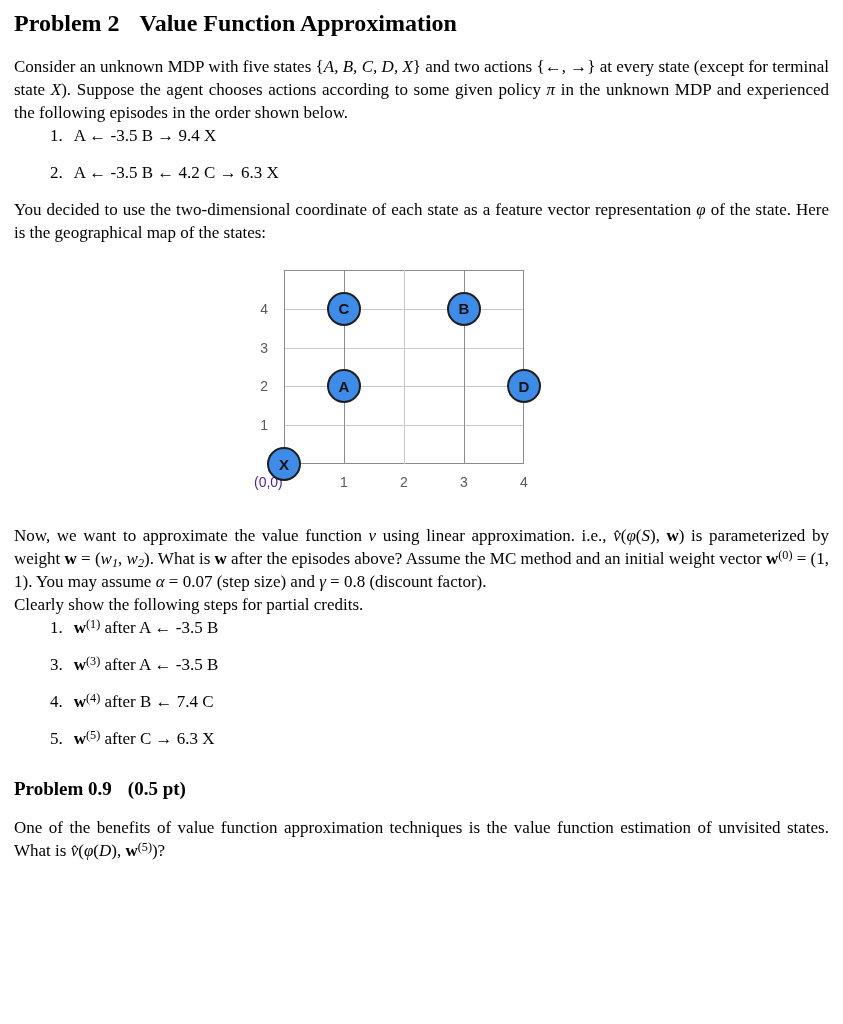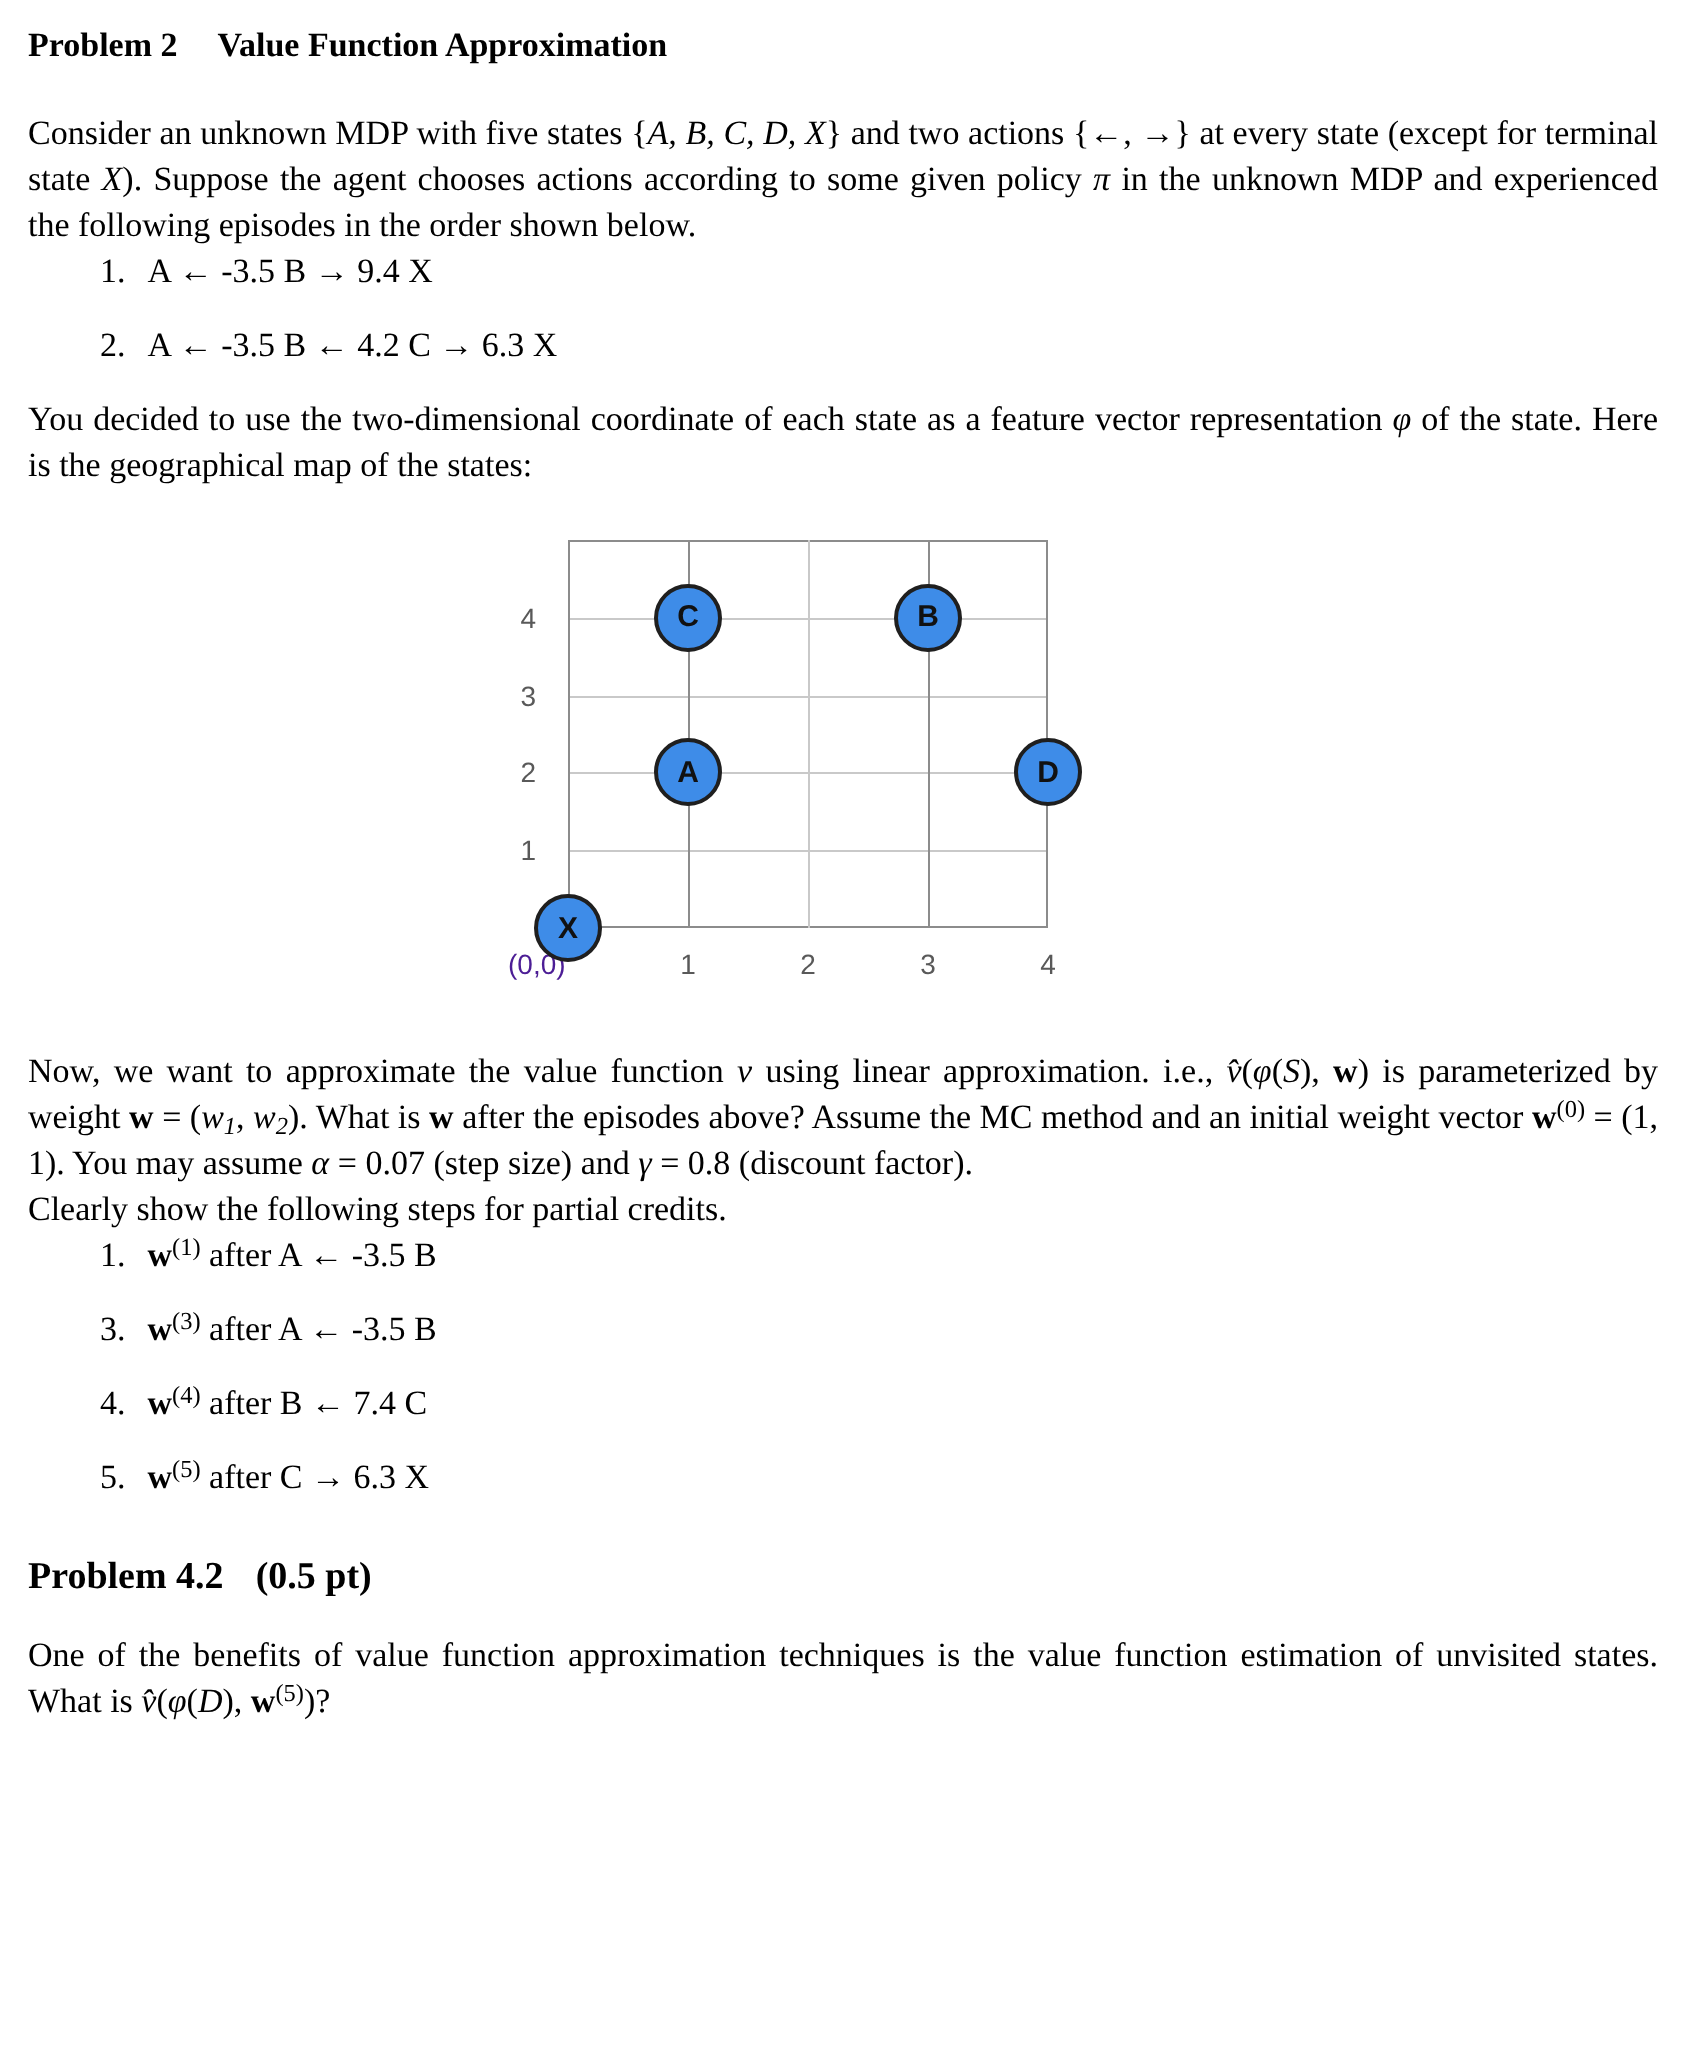--- a/index.html
+++ b/index.html
@@ -11,21 +11,21 @@
     color: #000000;
     font-family: "Liberation Serif", "DejaVu Serif", serif;
     font-size: 17px; line-height: 23px;
     overflow: hidden;
   }
   .it  { font-style: italic; }
   .bf  { font-weight: bold; }
   .sup { font-size: 72%; vertical-align: 0.45em; line-height: 0; }
   .sub { font-size: 72%; vertical-align: -0.25em; line-height: 0; font-style: italic; }
 
-  h1 { font-size: 17px; line-height: 30px; font-weight: bold; margin: 0; }
+  h1 { font-size: 24px; line-height: 30px; font-weight: bold; margin: 0; }
   h1 .title-text { margin-left: 20px; }
 
   h2 { font-size: 19px; line-height: 26px; font-weight: bold; margin: 0; }
   h2 .pts { margin-left: 16px; }
   .h21 { margin-top: 55px; }
   .h22 { margin-top: 26px; }
 
   p { margin: 0; max-width: 818px; text-align: justify; }
   .p-intro   { margin-top: 17px; }
   .p-feature { margin-top: 1px; }
@@ -128,17 +128,17 @@
   <p class="p-body21"><span>Now, we want to approximate the value function </span><span class="it">v</span><span> using linear approximation. i.e., </span><span class="it">v̂</span><span>(</span><span class="it">φ</span><span>(</span><span class="it">S</span><span>), </span><span class="bf">w</span><span>) is parameterized by weight </span><span class="bf">w</span><span> = (</span><span class="it">w</span><span class="sub">1</span><span>, </span><span class="it">w</span><span class="sub">2</span><span>). What is </span><span class="bf">w</span><span> after the episodes above? Assume the MC method and an initial weight vector </span><span class="bf">w</span><span class="sup">(0)</span><span> = (1, 1). You may assume </span><span class="it">α</span><span> = 0.07 (step size) and </span><span class="it">γ</span><span> = 0.8 (discount factor).</span></p>
   <p class="p-clearly">Clearly show the following steps for partial credits.</p>
 
   <ol class="plain steps">
     <li><span class="num">1.</span><span><span class="bf">w</span><span class="sup">(1)</span><span> after A ← -3.5 B</span></span></li>
     <li><span class="num">3.</span><span><span class="bf">w</span><span class="sup">(3)</span><span> after A ← -3.5 B</span></span></li>
     <li><span class="num">4.</span><span><span class="bf">w</span><span class="sup">(4)</span><span> after B ← 7.4 C</span></span></li>
     <li><span class="num">5.</span><span><span class="bf">w</span><span class="sup">(5)</span><span> after C → 6.3 X</span></span></li>
   </ol>
 
-  <h2 class="h22"><span>Problem 4.2</span><span class="pts">(0.5 pt)</span></h2>
+  <h2 class="h22"><span>Problem 0.9</span><span class="pts">(0.5 pt)</span></h2>
 
   <p class="p-body22"><span>One of the benefits of value function approximation techniques is the value function estimation of unvisited states. What is </span><span class="it">v̂</span><span>(</span><span class="it">φ</span><span>(</span><span class="it">D</span><span>), </span><span class="bf">w</span><span class="sup">(5)</span><span>)?</span></p>
 
 </div>
 
 </body></html>

